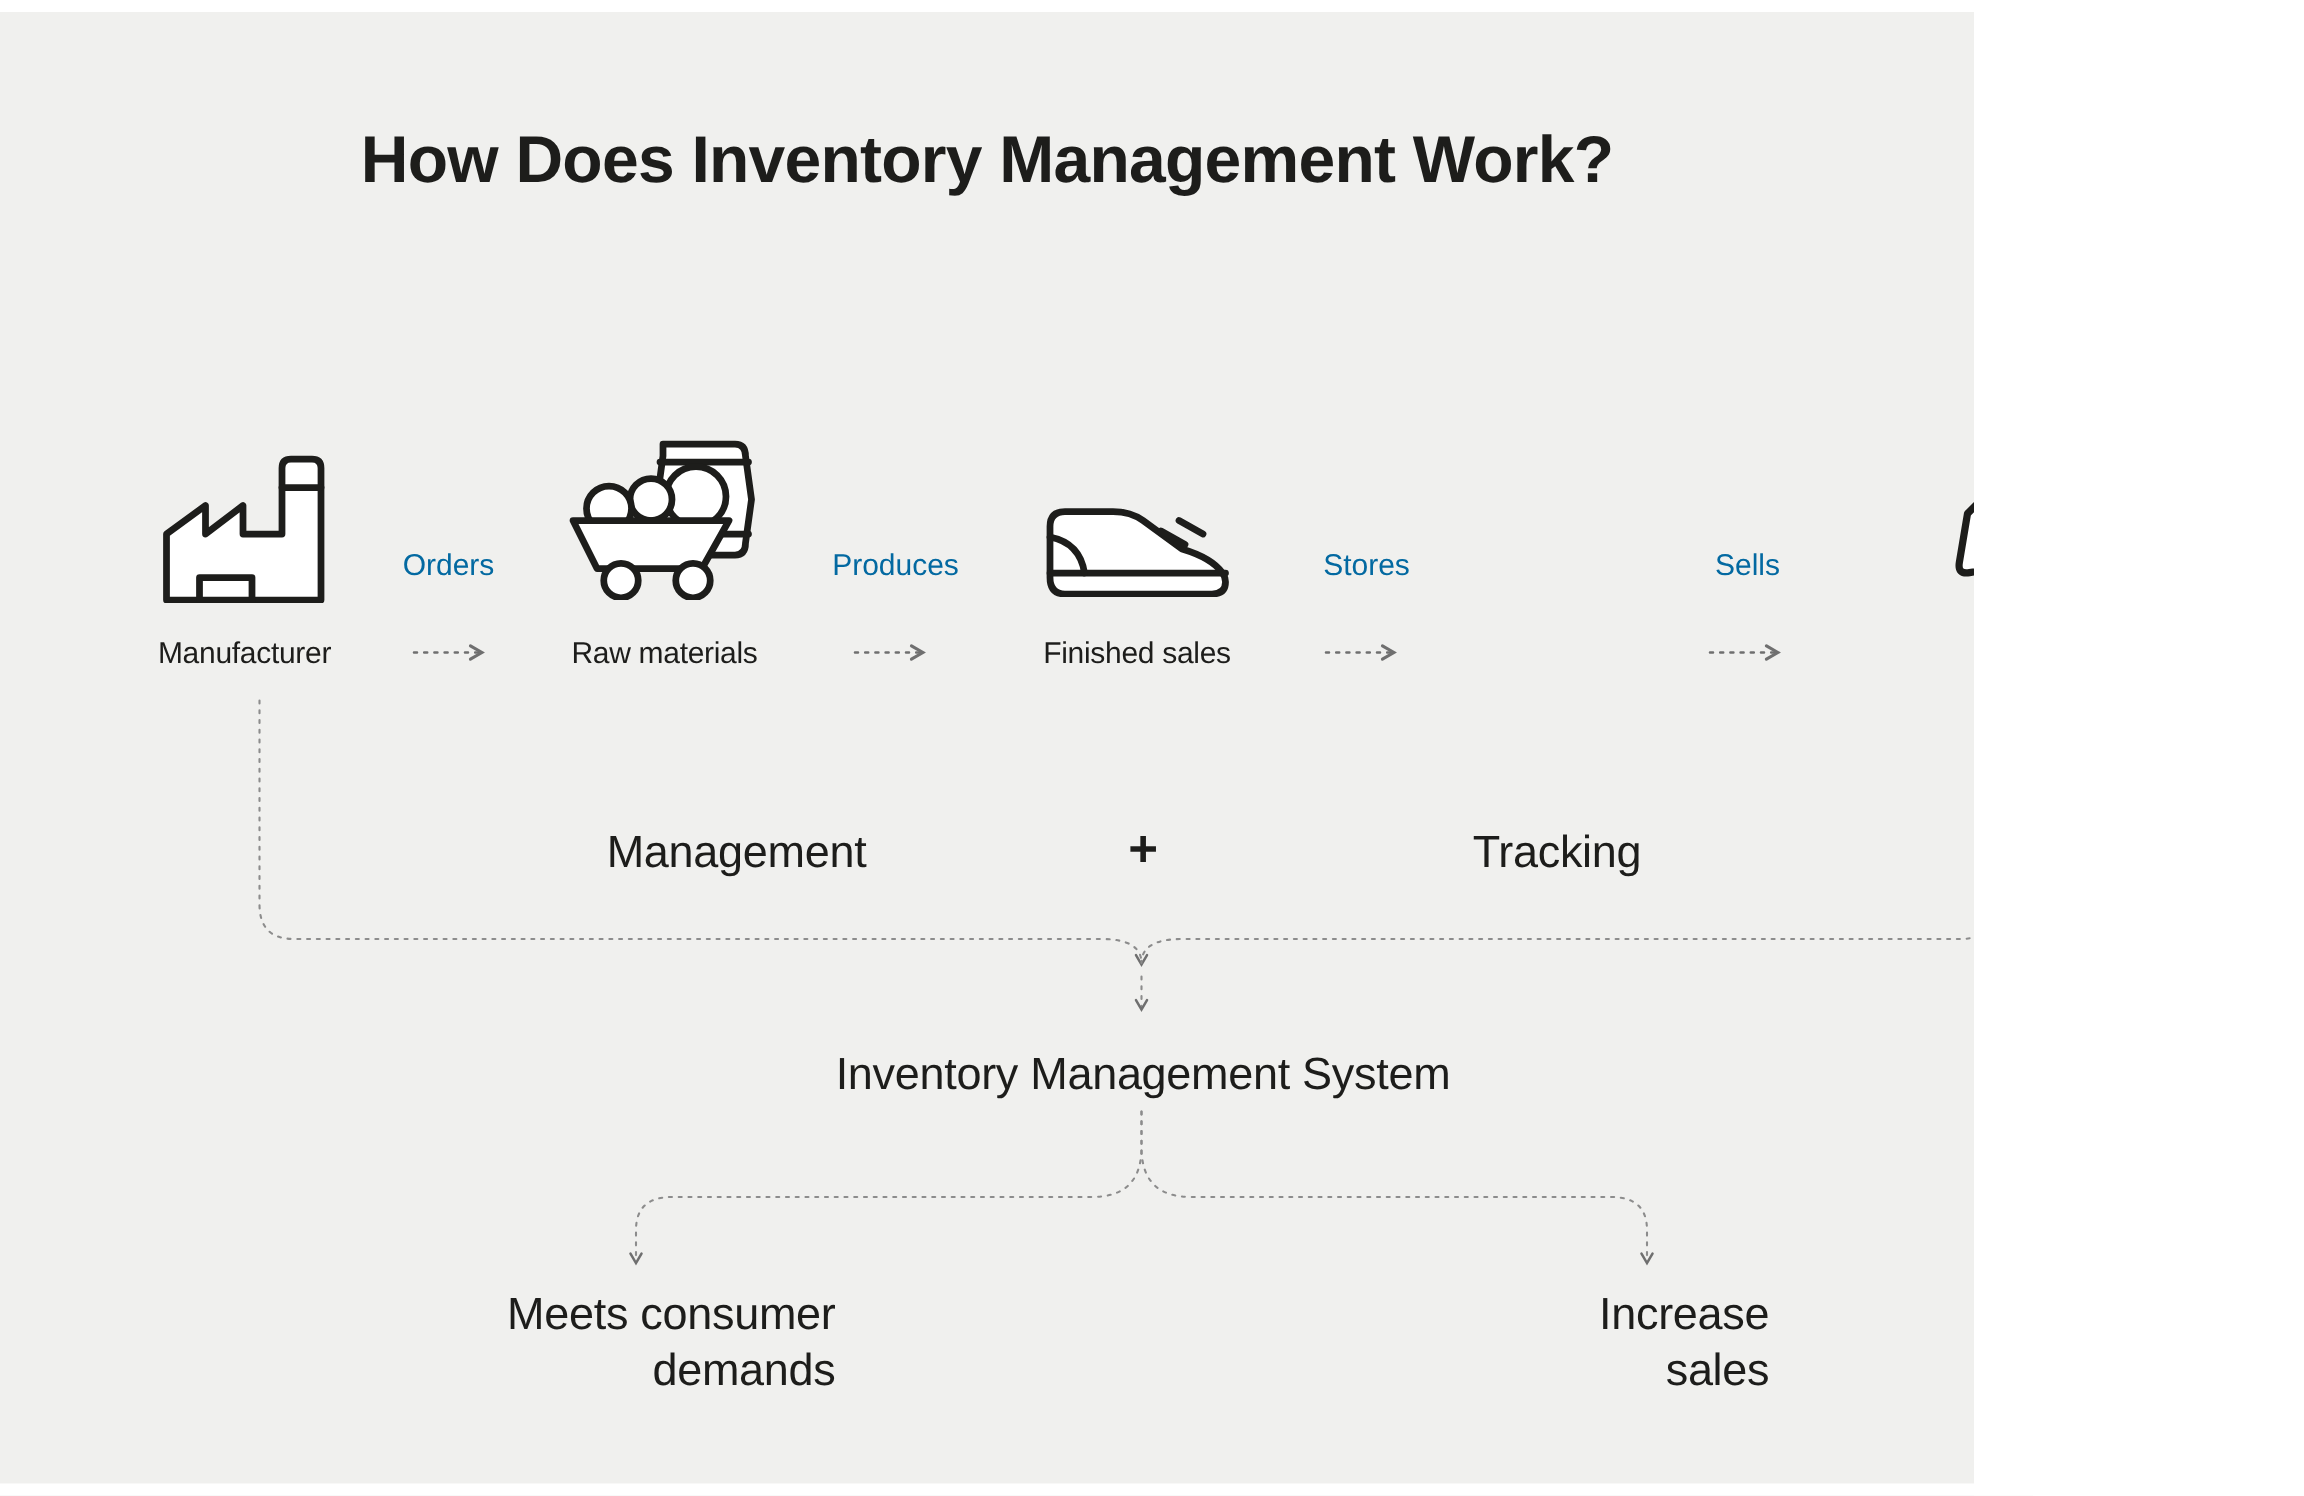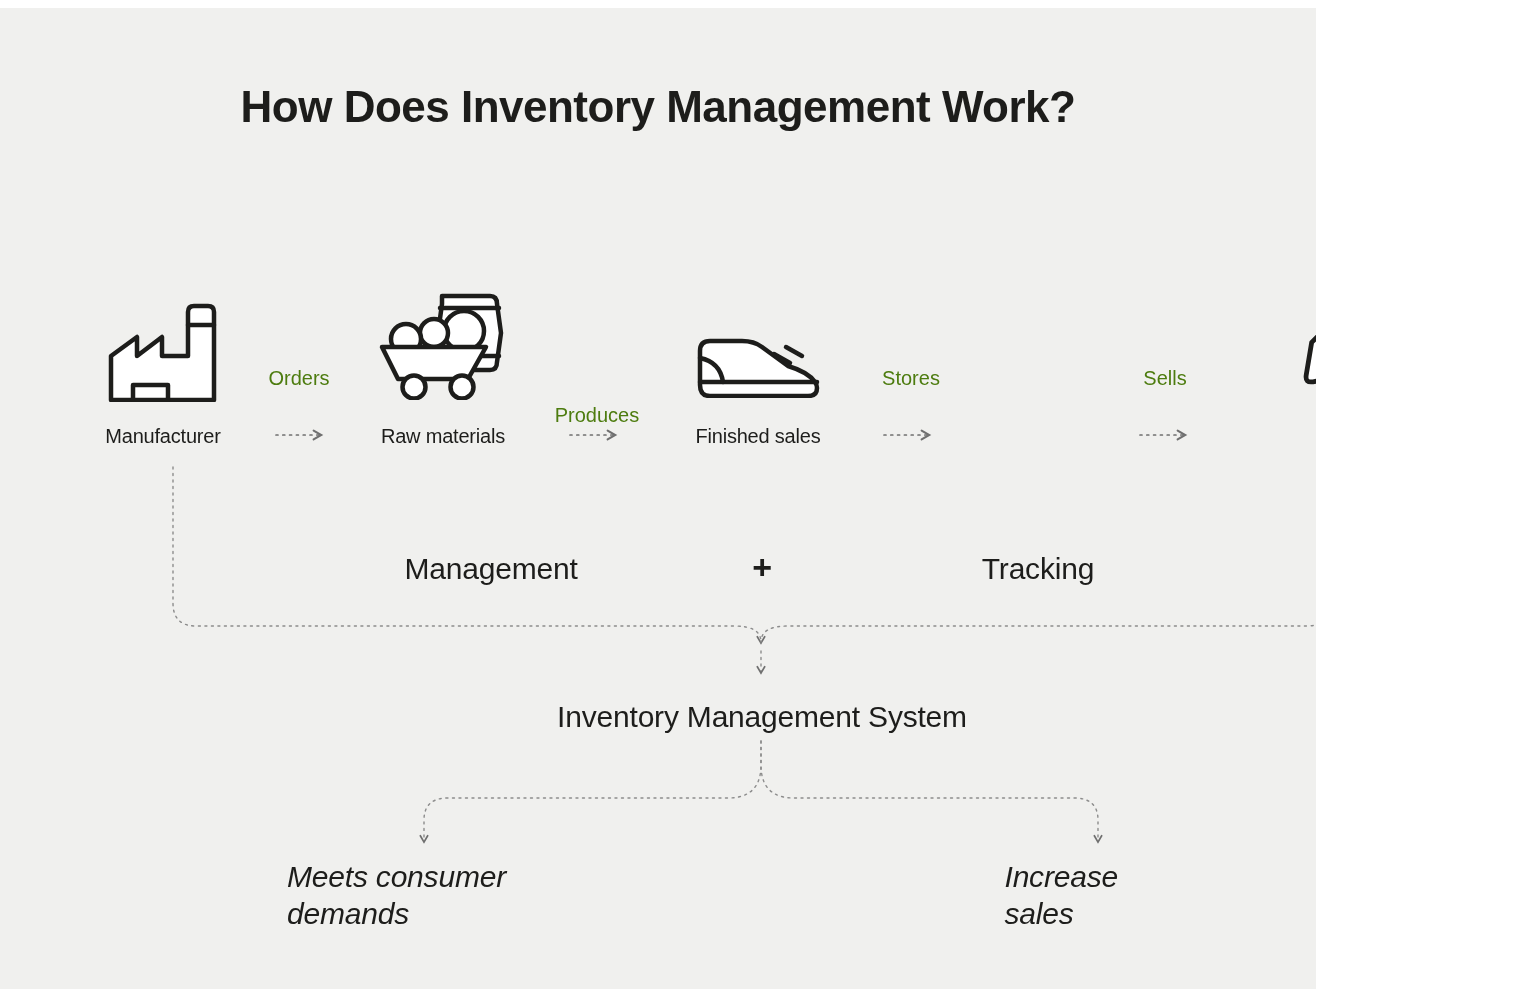--- a/index.html
+++ b/index.html
@@ -10,25 +10,25 @@
   .strip{position:absolute;left:0;right:0;background:#ffffff;}
   .strip.top{top:0;height:8px;}
   .strip.bottom{bottom:0;height:8px;}
   .title{
     position:absolute;top:82px;left:0;width:100%;text-align:center;
     font-size:44px;font-weight:700;letter-spacing:-0.5px;
   }
   .overlay{position:absolute;left:0;top:0;pointer-events:none;}
   .node{position:absolute;display:flex;flex-direction:column;align-items:center;transform:translateX(-50%);}
   .node-label{font-size:20px;line-height:37px;text-align:center;letter-spacing:-0.2px;}
-  .edge-label{position:absolute;transform:translate(-50%,-50%);font-size:20px;color:#4d7c0f;white-space:nowrap;}
+  .edge-label{position:absolute;transform:translate(-50%,-50%);font-size:20px;color:#0369a1;white-space:nowrap;}
   .mid-label{position:absolute;transform:translate(-50%,-50%);font-size:30px;letter-spacing:-0.2px;white-space:nowrap;}
   .plus{font-size:34px;font-weight:700;}
   .ims-label{position:absolute;transform:translate(-50%,-50%);font-size:30px;letter-spacing:-0.2px;white-space:nowrap;}
-  .outcome{position:absolute;transform:translateX(-50%);text-align:left;font-size:30px;line-height:37px;letter-spacing:-0.2px;font-style:italic;}
+  .outcome{position:absolute;transform:translateX(-50%);text-align:right;font-size:30px;line-height:37px;letter-spacing:-0.2px;}
   .icon-svg{display:block;}
 </style>
 </head>
 <body>
 
 <div class="canvas">
 
   <div class="strip top"></div>
   <div class="strip bottom"></div>
 
@@ -101,21 +101,21 @@
   <div class="node" style="left:1330px;top:310px;">
     <svg class="icon-svg" width="96" height="96" viewBox="0 0 100 100">
       <g transform="rotate(45 50 50)" stroke="#1d1d1b" stroke-width="5" stroke-linejoin="round">
         <path d="M32,8 H66 Q75,8 75,17 V52 L55,80 Q50,87 45,80 L25,52 V17 Q25,8 32,8 Z" fill="#ffffff"></path>
         <circle cx="50" cy="27" r="7" fill="#c8c8c8" stroke-width="4.5"></circle>
       </g>
     </svg>
   </div>
 
   <div class="edge-label" style="left:299px;top:378px;">Orders</div>
-  <div class="edge-label" style="left:597px;top:378px;margin-top:37px;">Produces</div>
+  <div class="edge-label" style="left:597px;top:378px;">Produces</div>
   <div class="edge-label" style="left:911px;top:378px;">Stores</div>
   <div class="edge-label" style="left:1165px;top:378px;">Sells</div>
 
   <div class="mid-label" style="left:465px;top:569px;margin-left:26px;">Management</div>
   <div class="mid-label plus" style="left:762px;top:567px;">+</div>
   <div class="mid-label" style="left:1038px;top:569px;">Tracking</div>
 
   <div class="ims-label" style="left:762px;top:717px;">Inventory Management System</div>
 
   <div class="outcome" style="left:422px;top:858px;width:270px;">Meets consumer demands</div>

